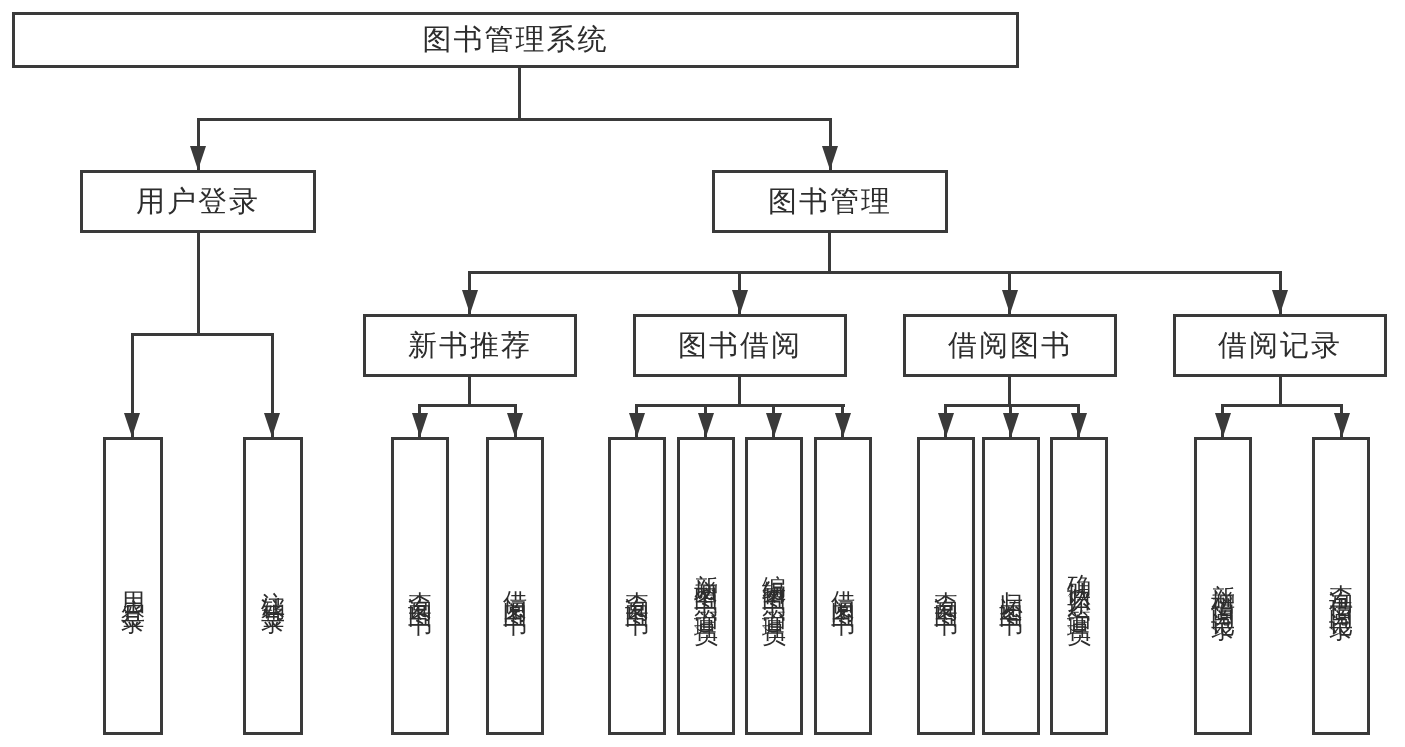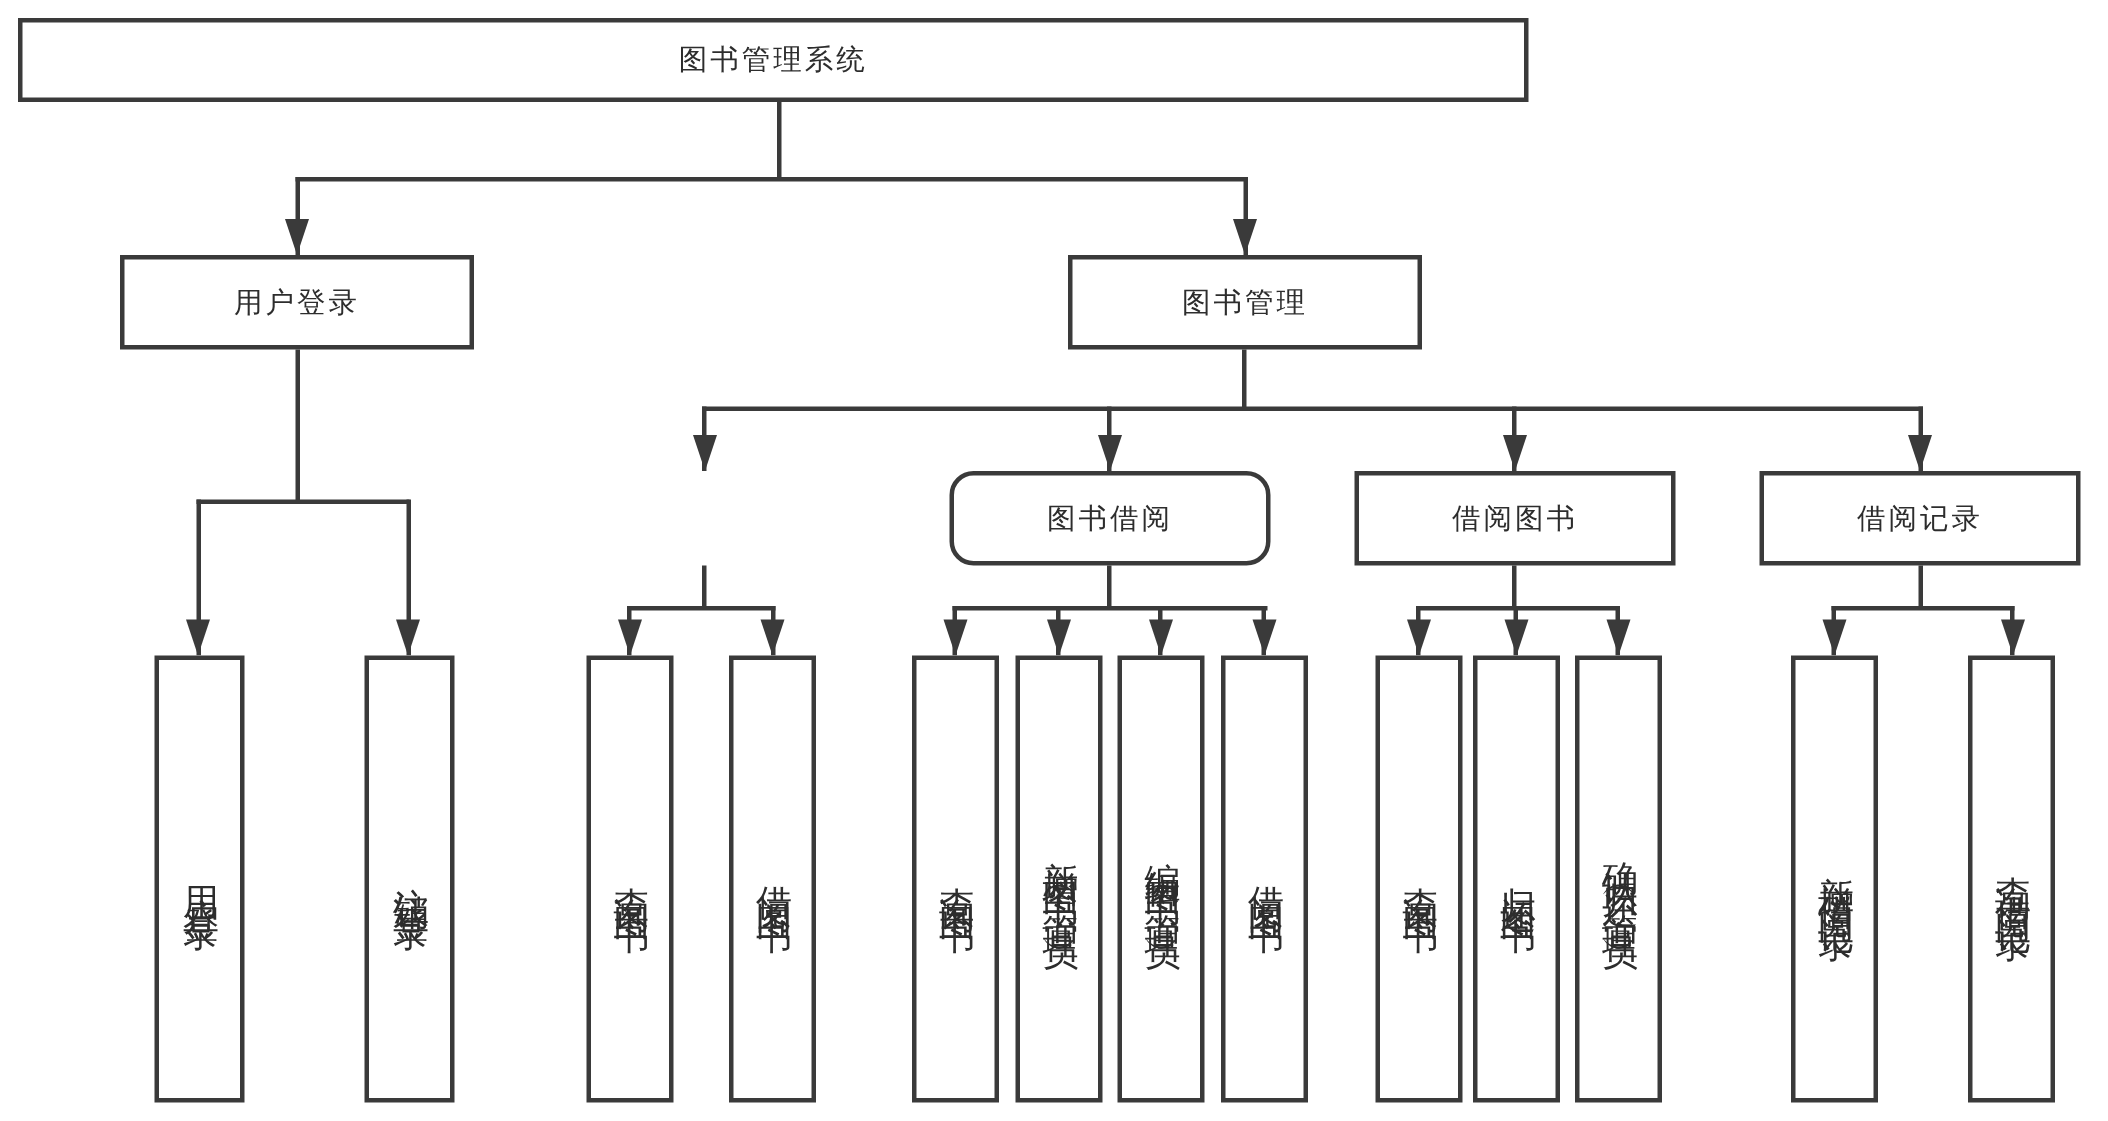--- a/index.html
+++ b/index.html
@@ -13,21 +13,21 @@
     width:1405px;height:747px;
     background:#ffffff;
     overflow:hidden;
   }
   .box{
     position:absolute;
     border:3px solid var(--line);
     background:#ffffff;
     box-sizing:border-box;
     display:flex;align-items:center;justify-content:center;
-    font-size:19px;color:var(--txt);
+    font-size:29px;color:var(--txt);
     letter-spacing:2px;
   }
   .tall{
     font-size:24px;
   }
   .tall span{
     writing-mode:vertical-rl;
     text-orientation:mixed;
     letter-spacing:7px;
     line-height:1;
@@ -92,21 +92,24 @@
   <div class="hl" style="left:468px;top:271px;width:814px;"></div>
   <div class="vl" style="left:468px;top:271px;height:43px;"></div>
   <div class="vl" style="left:738px;top:271px;height:43px;"></div>
   <div class="vl" style="left:1008px;top:271px;height:43px;"></div>
   <div class="vl" style="left:1279px;top:271px;height:43px;"></div>
   <div class="ar" style="left:462px;top:290px;"></div>
   <div class="ar" style="left:732px;top:290px;"></div>
   <div class="ar" style="left:1002px;top:290px;"></div>
   <div class="ar" style="left:1272px;top:290px;"></div>
 
-  <div class="box" style="left:633px;top:314px;width:214px;height:63px;border-radius:16px;">
+  <div class="box" style="left:363px;top:314px;width:214px;height:63px;">
+    <span>新书推荐</span>
+  </div>
+  <div class="box" style="left:633px;top:314px;width:214px;height:63px;">
     <span>图书借阅</span>
   </div>
   <div class="box" style="left:903px;top:314px;width:214px;height:63px;">
     <span>借阅图书</span>
   </div>
   <div class="box" style="left:1173px;top:314px;width:214px;height:63px;text-align:center;">
     <span>借阅记录</span>
   </div>
 
   <div class="vl" style="left:468px;top:377px;height:29px;"></div>

